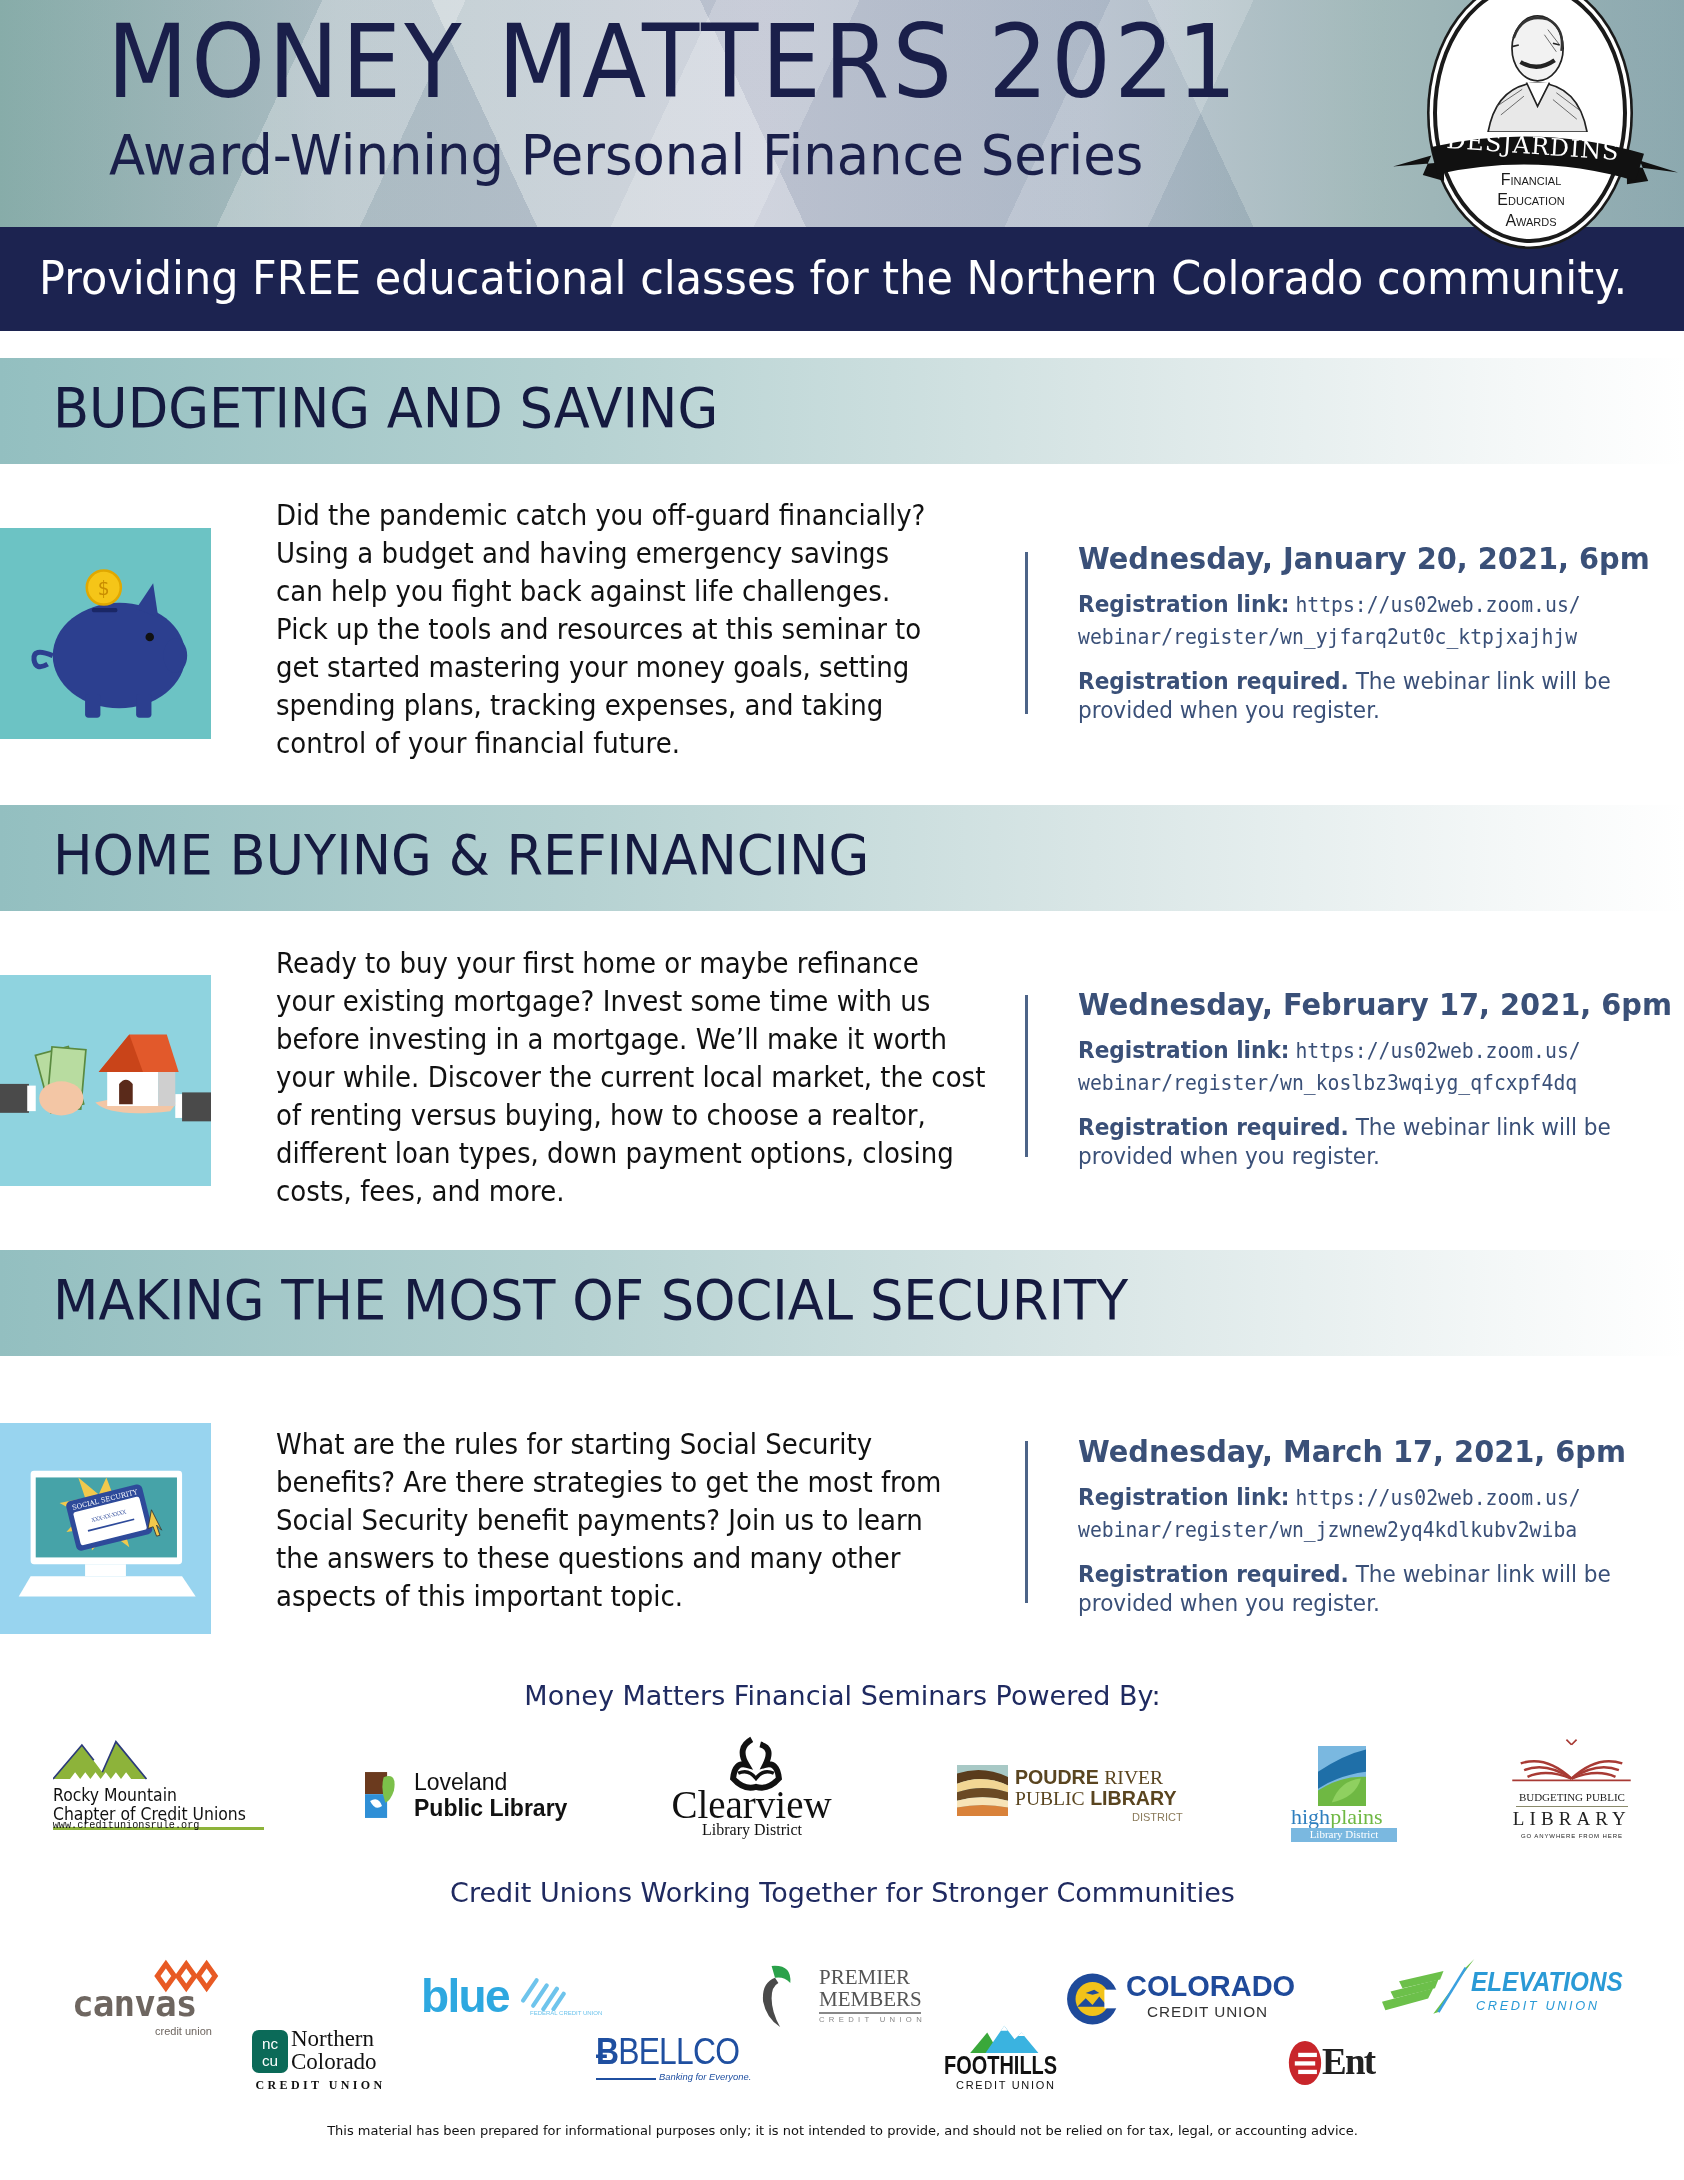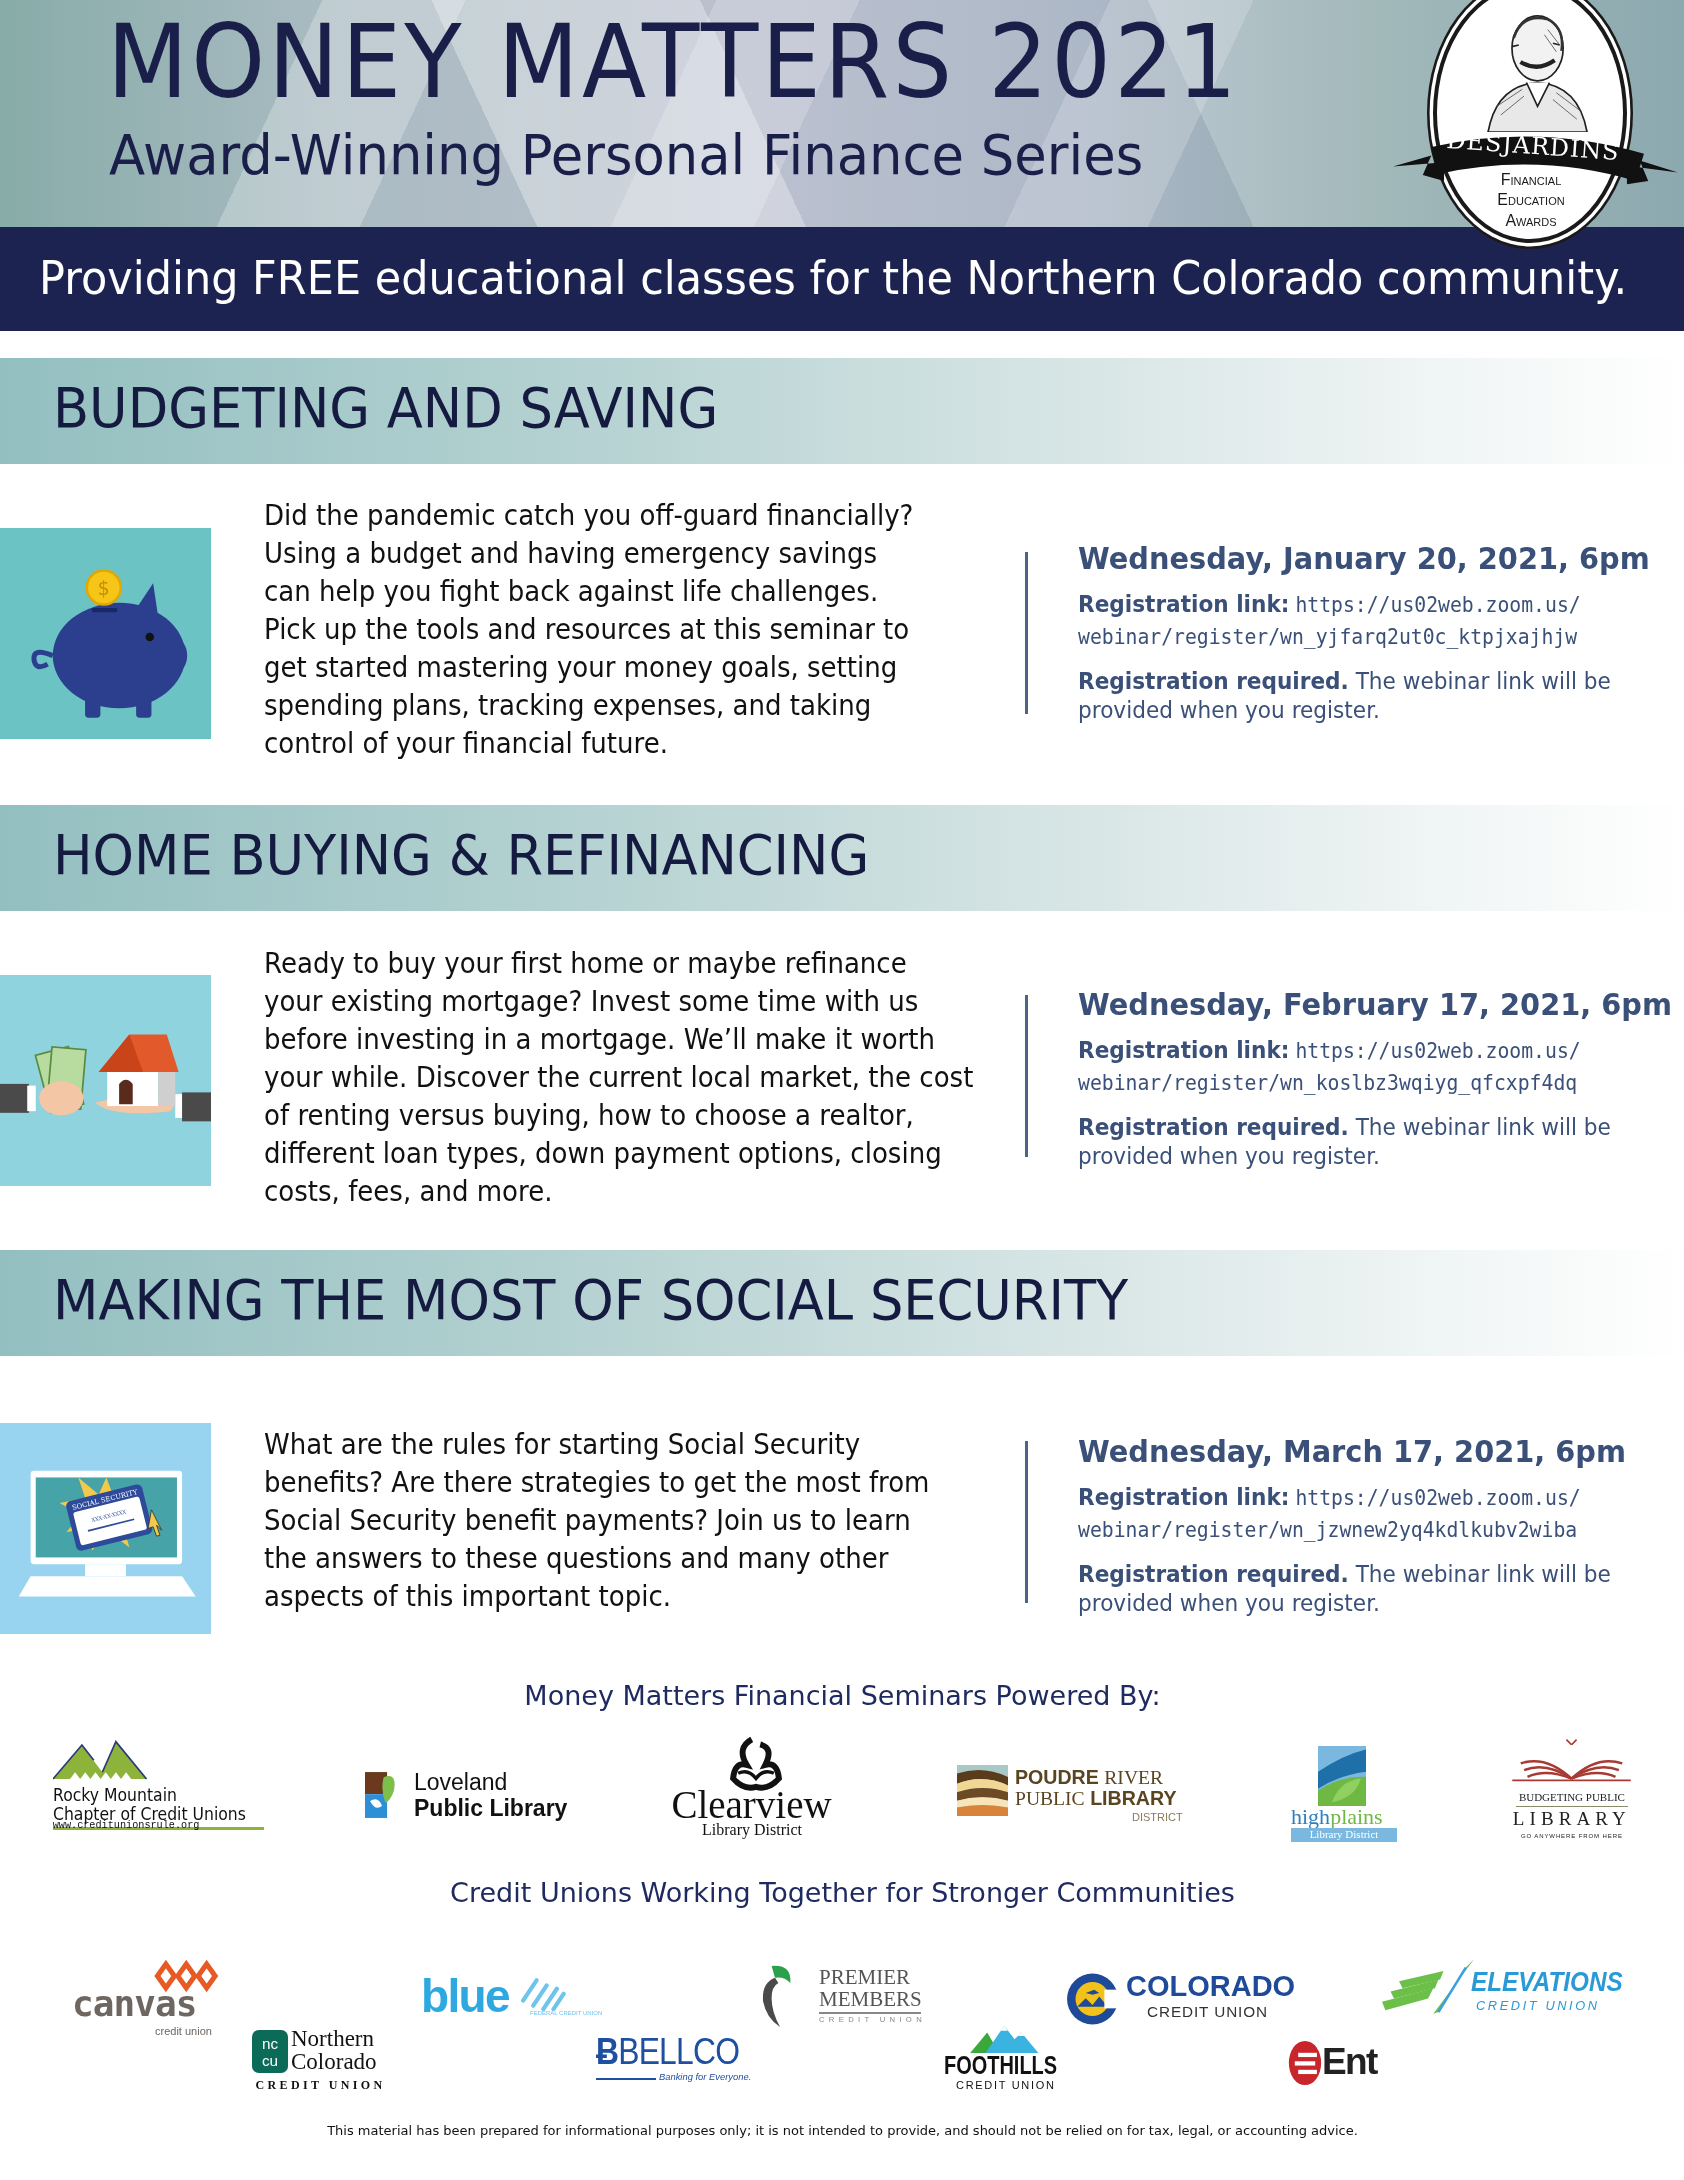--- a/index.html
+++ b/index.html
@@ -62,21 +62,21 @@
     position: absolute; left: 0; width: 1685px; height: 106px;
     background: linear-gradient(90deg, #93bfc0 0%, #b6d2d2 35%, #d9e6e6 65%, #f5f8f8 90%, #ffffff 100%);
   }
   .sec-head-title {
     position: absolute; left: 53px; top: 22px;
     font-family: "DejaVu Sans", sans-serif; font-size: 56px; color: #151a40; line-height: 1;
     transform: scaleX(0.94); transform-origin: left top; white-space: nowrap;
   }
   .sec-icon { position: absolute; left: 0; width: 211px; height: 211px; }
   .sec-body {
-    position: absolute; left: 264px; width: 750px;
+    position: absolute; left: 276px; width: 750px;
     font-family: "DejaVu Sans", sans-serif; font-size: 28px; line-height: 38px; color: #111;
   }
   .sec-body .line { display: block; white-space: nowrap; transform: scaleX(0.93); transform-origin: left center; }
   .sec-divider { position: absolute; left: 1025px; width: 2.6px; height: 162px; background: #4d6488; }
   .sec-info { position: absolute; left: 1078px; width: 596px; color: #3a5078; }
   .sec-date {
     font-family: "DejaVu Sans", sans-serif; font-weight: bold; font-size: 31px; line-height: 37px;
     white-space: nowrap; transform: scaleX(0.93); transform-origin: left top;
   }
   .sec-reg { margin-top: 12px; font-size: 23px; line-height: 31px; }
@@ -424,21 +424,21 @@
   <div class="logo-text" style="left:82px; top:34px; font-family:'Liberation Sans',sans-serif; font-size:15.3px; letter-spacing:0.9px; color:#333;">CREDIT UNION</div>
 </div>
 
 <div class="logo" style="left:1288px; top:2039px; width:111px; height:51px;">
   <svg style="position:absolute;left:0;top:0;" width="34" height="48" viewBox="0 0 40 56">
     <ellipse cx="20" cy="28" rx="19" ry="26" fill="#c8262b"></ellipse>
     <rect x="12" y="16" width="22" height="5" fill="#fff"></rect>
     <rect x="8" y="26" width="24" height="5" fill="#fff"></rect>
     <rect x="12" y="36" width="22" height="5" fill="#fff"></rect>
   </svg>
-  <div class="logo-text" style="left:34px; top:3.4px; font-family:Liberation Sans, sans-serif; font-weight:bold; font-size:37px; line-height:39px; color:#222; letter-spacing:-1.7px;">Ent</div>
+  <div class="logo-text" style="left:34px; top:3.4px; font-family:Liberation Serif, serif; font-weight:bold; font-size:37px; line-height:39px; color:#222; letter-spacing:-1.7px;">Ent</div>
 </div>
 
 <div class="logo" style="left:1382px; top:1959px; width:247px; height:68px;">
   <svg style="position:absolute;left:0;top:0;" width="94" height="60" viewBox="0 0 110 70">
     <path d="M0 50 L60 34 L54 46 L4 60 Z" fill="#6cc04a"></path>
     <path d="M10 38 L66 24 L62 34 L14 46 Z" fill="#6cc04a"></path>
     <path d="M20 26 L72 14 L68 24 L24 34 Z" fill="#6cc04a"></path>
     <path d="M60 64 L108 0 L96 12 L66 62 Z" fill="#6cc04a"></path>
     <path d="M66 62 L98 10" stroke="#3aa0e0" stroke-width="3"></path>
   </svg>

